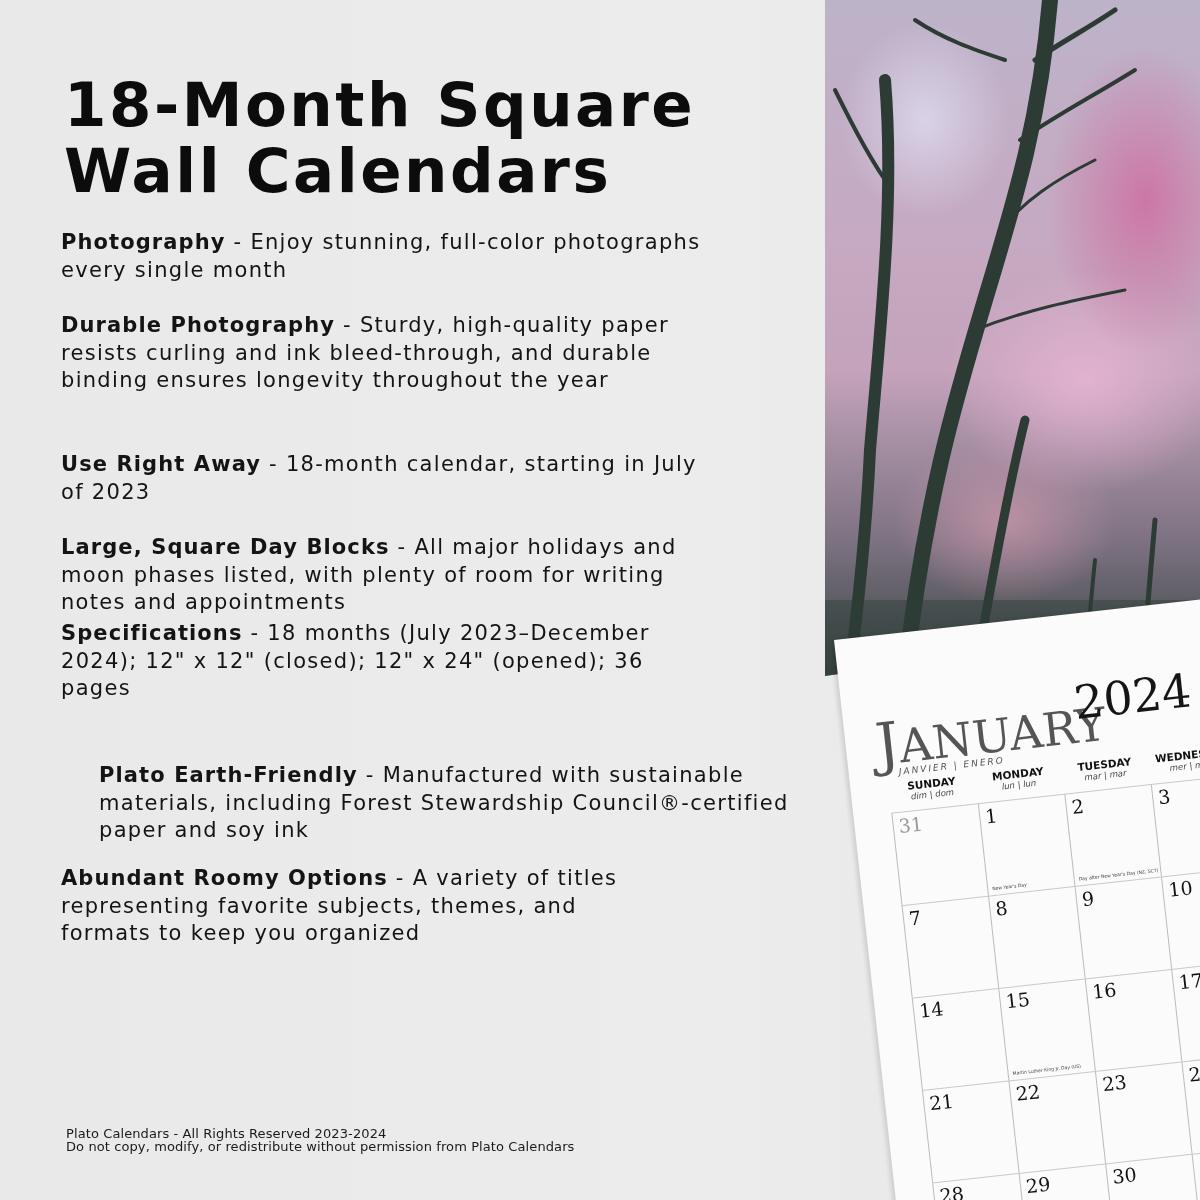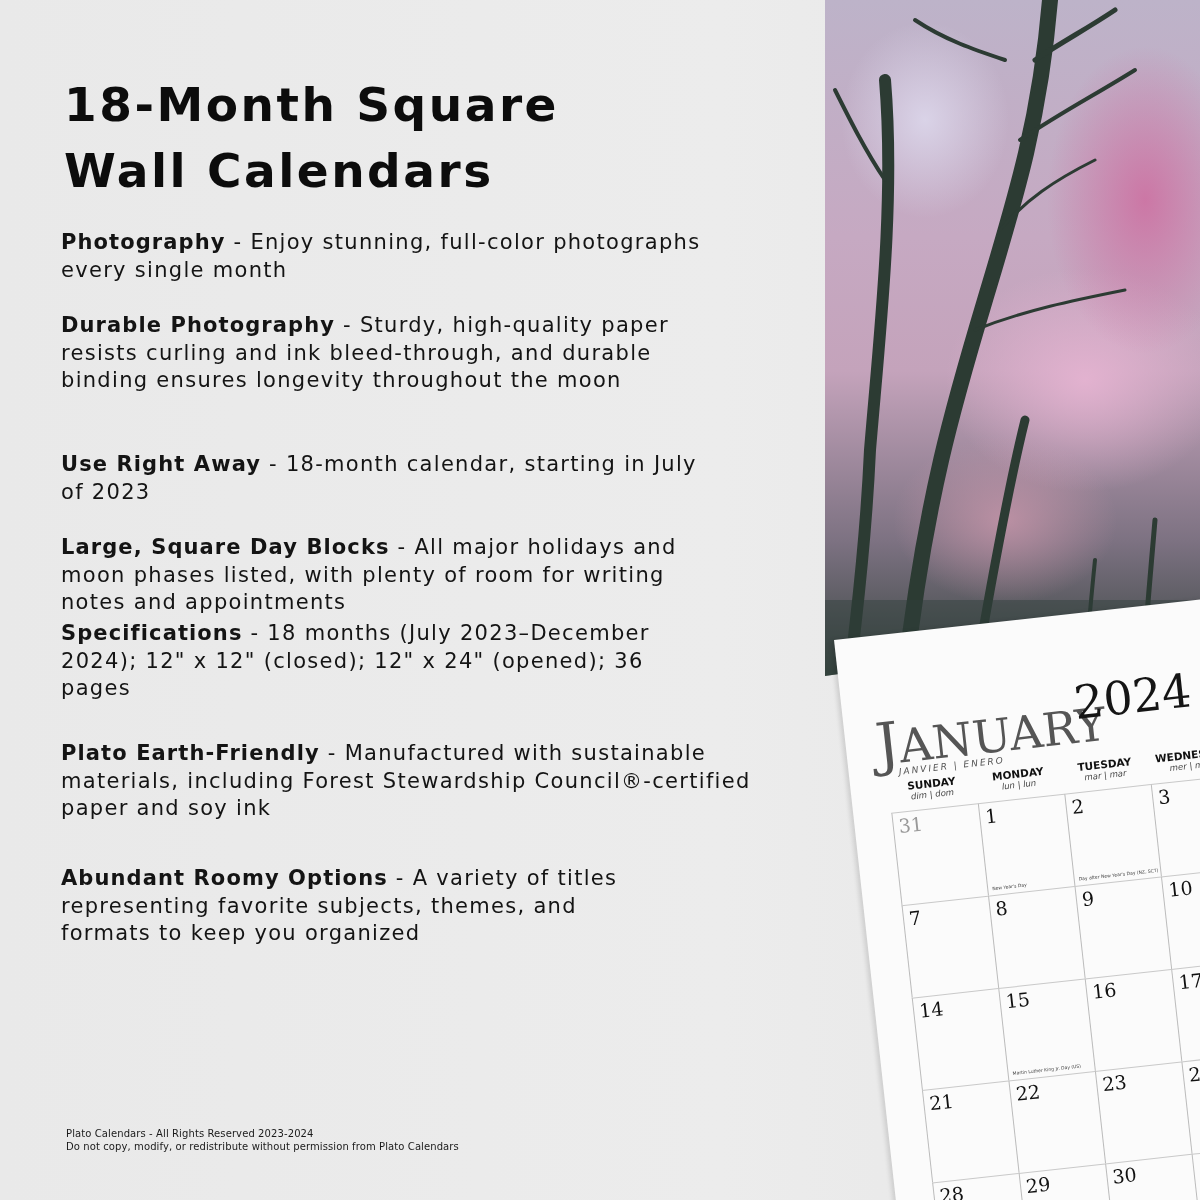--- a/index.html
+++ b/index.html
@@ -6,52 +6,52 @@
   body {
     width:1200px; height:1200px; overflow:hidden; position:relative;
     background: linear-gradient(90deg,#e9e9e9 0%,#ececec 60%,#e6e6e6 100%);
     font-family:"DejaVu Sans","Liberation Sans",sans-serif;
     color:#111;
   }
   .left { position:absolute; left:0; top:0; width:810px; height:1200px; }
   .title {
     position:absolute; left:64px; top:72px; margin:0;
     font-family:"DejaVu Sans","Liberation Sans",sans-serif;
-    font-weight:bold; font-size:47px; line-height:66px; letter-spacing:2.5px;
+    font-weight:bold; font-size:61px; line-height:66px; letter-spacing:2.5px;
     color:#0c0c0c;
   }
   .title span { display:block; }
   .features { position:absolute; left:61px; top:229px; width:700px; }
   .feature {
     font-size:21px; line-height:27.5px; letter-spacing:1.3px; color:#141414;
     margin:0;
   }
   .feature b { font-weight:bold; letter-spacing:1.1px;text-align:right; }
   .f0 { position:absolute; top:0; }
   .f1 { position:absolute; top:83px; }
   .f2 { position:absolute; top:222px; }
   .f3 { position:absolute; top:305px; }
   .f4 { position:absolute; top:391px; }
-  .f5 { position:absolute; top:511px; }
+  .f5 { position:absolute; top:533px;margin-left:38px; }
   .f6 { position:absolute; top:636px; }
 
   .logo {
     position:absolute; left:64px; top:1061px; width:162px; height:58px;
     background:linear-gradient(180deg,#2266a8 0%,#1a5696 100%);
     border-radius:3px;
     display:flex; align-items:center; justify-content:center;
   }
   .logo-text {
     font-family:"DejaVu Serif","Liberation Serif",serif;
     font-size:40px; color:#cfe7f7; letter-spacing:1px; line-height:1;
     text-shadow:0 0 1px #fff;
   }
   .logo-text .big { font-size:48px; }
   .legal {
-    position:absolute; left:66px; top:1128px; font-size:10px; line-height:12.5px;
+    position:absolute; left:66px; top:1128px; font-size:13px; line-height:12.5px;
     color:#1a1a1a; letter-spacing:0.1px;
   }
   .legal div { white-space:nowrap; }
 
   
   .calendar {
     position:absolute; left:820px; top:0; width:380px; height:1200px;
     overflow:hidden;
   }
   .photo {
@@ -111,21 +111,21 @@
 <body>
 
 <div class="left">
   <h1 class="title">
     <span>18-Month Square</span>
     <span>Wall Calendars</span>
   </h1>
 
   <div class="features">
     <p class="feature f0"><b>Photography</b><span> - Enjoy stunning, full-color photographs every single month</span></p>
-    <p class="feature f1" style="width:660px"><b>Durable Photography</b><span> - Sturdy, high-quality paper resists curling and ink bleed-through, and durable binding ensures longevity throughout the moon</span></p>
+    <p class="feature f1" style="width:660px"><b>Durable Photography</b><span> - Sturdy, high-quality paper resists curling and ink bleed-through, and durable binding ensures longevity throughout the year</span></p>
     <p class="feature f2" style="width:660px"><b>Use Right Away</b><span> - 18-month calendar, starting in July of 2023</span></p>
     <p class="feature f3" style="width:660px"><b>Large, Square Day Blocks</b><span> - All major holidays and moon phases listed, with plenty of room for writing notes and appointments</span></p>
     <p class="feature f4" style="width:620px"><b>Specifications</b><span> - 18 months (July 2023–December 2024); 12" x 12" (closed); 12" x 24" (opened); 36 pages</span></p>
     <p class="feature f5" style="width:690px"><b>Plato Earth-Friendly</b><span> - Manufactured with sustainable materials, including Forest Stewardship Council®-certified paper and soy ink</span></p>
     <p class="feature f6" style="width:600px"><b>Abundant Roomy Options</b><span> - A variety of titles representing favorite subjects, themes, and formats to keep you organized</span></p>
   </div>
 
   <div class="legal">
     <div>Plato Calendars - All Rights Reserved 2023-2024</div>
     <div>Do not copy, modify, or redistribute without permission from Plato Calendars</div>

